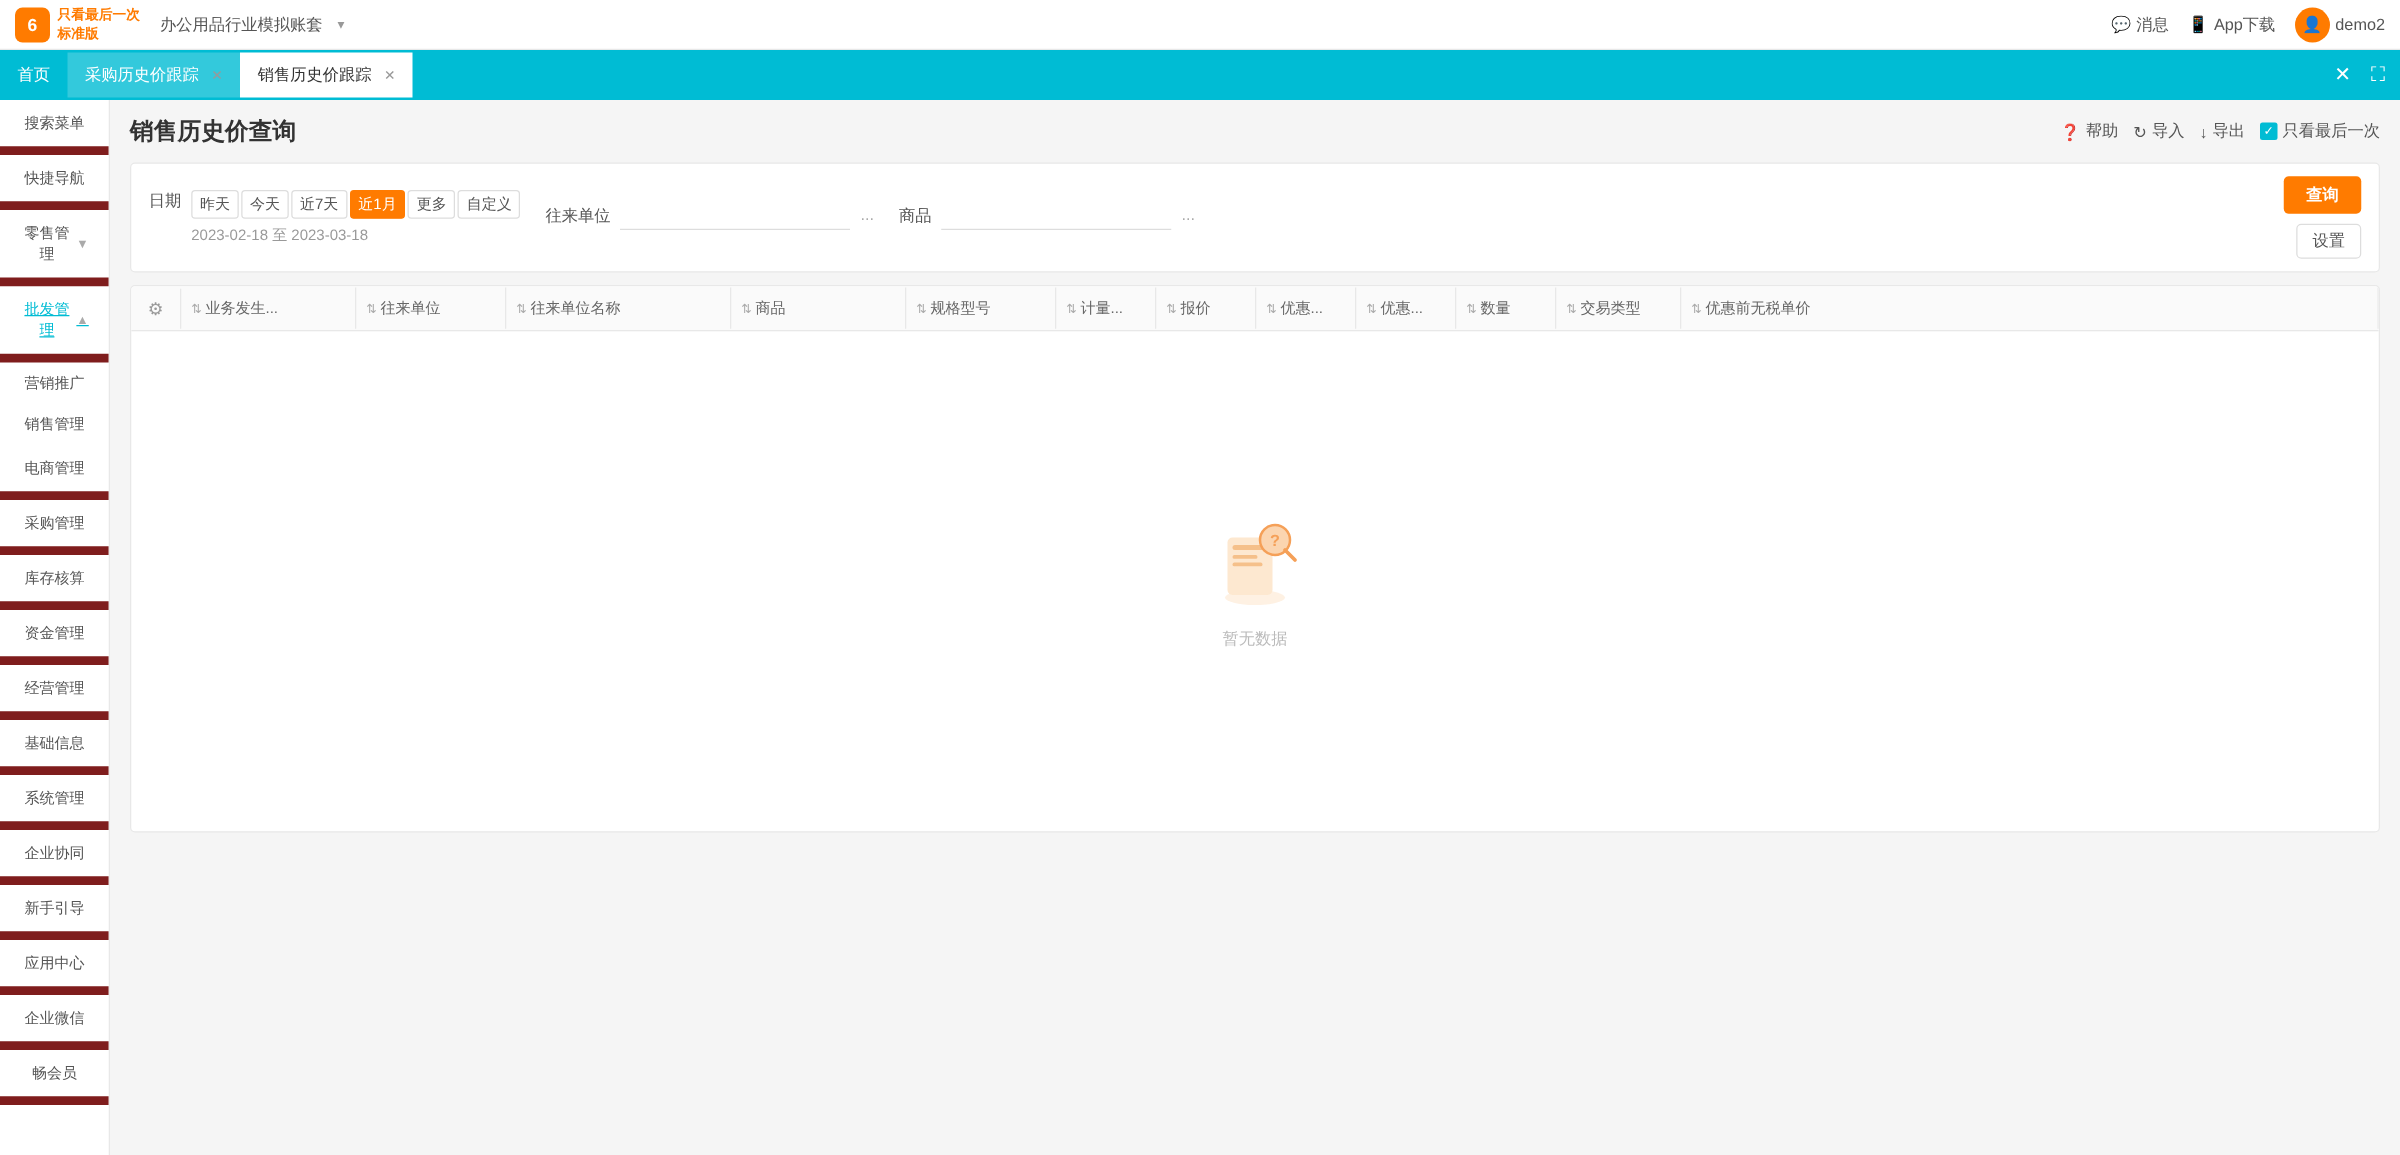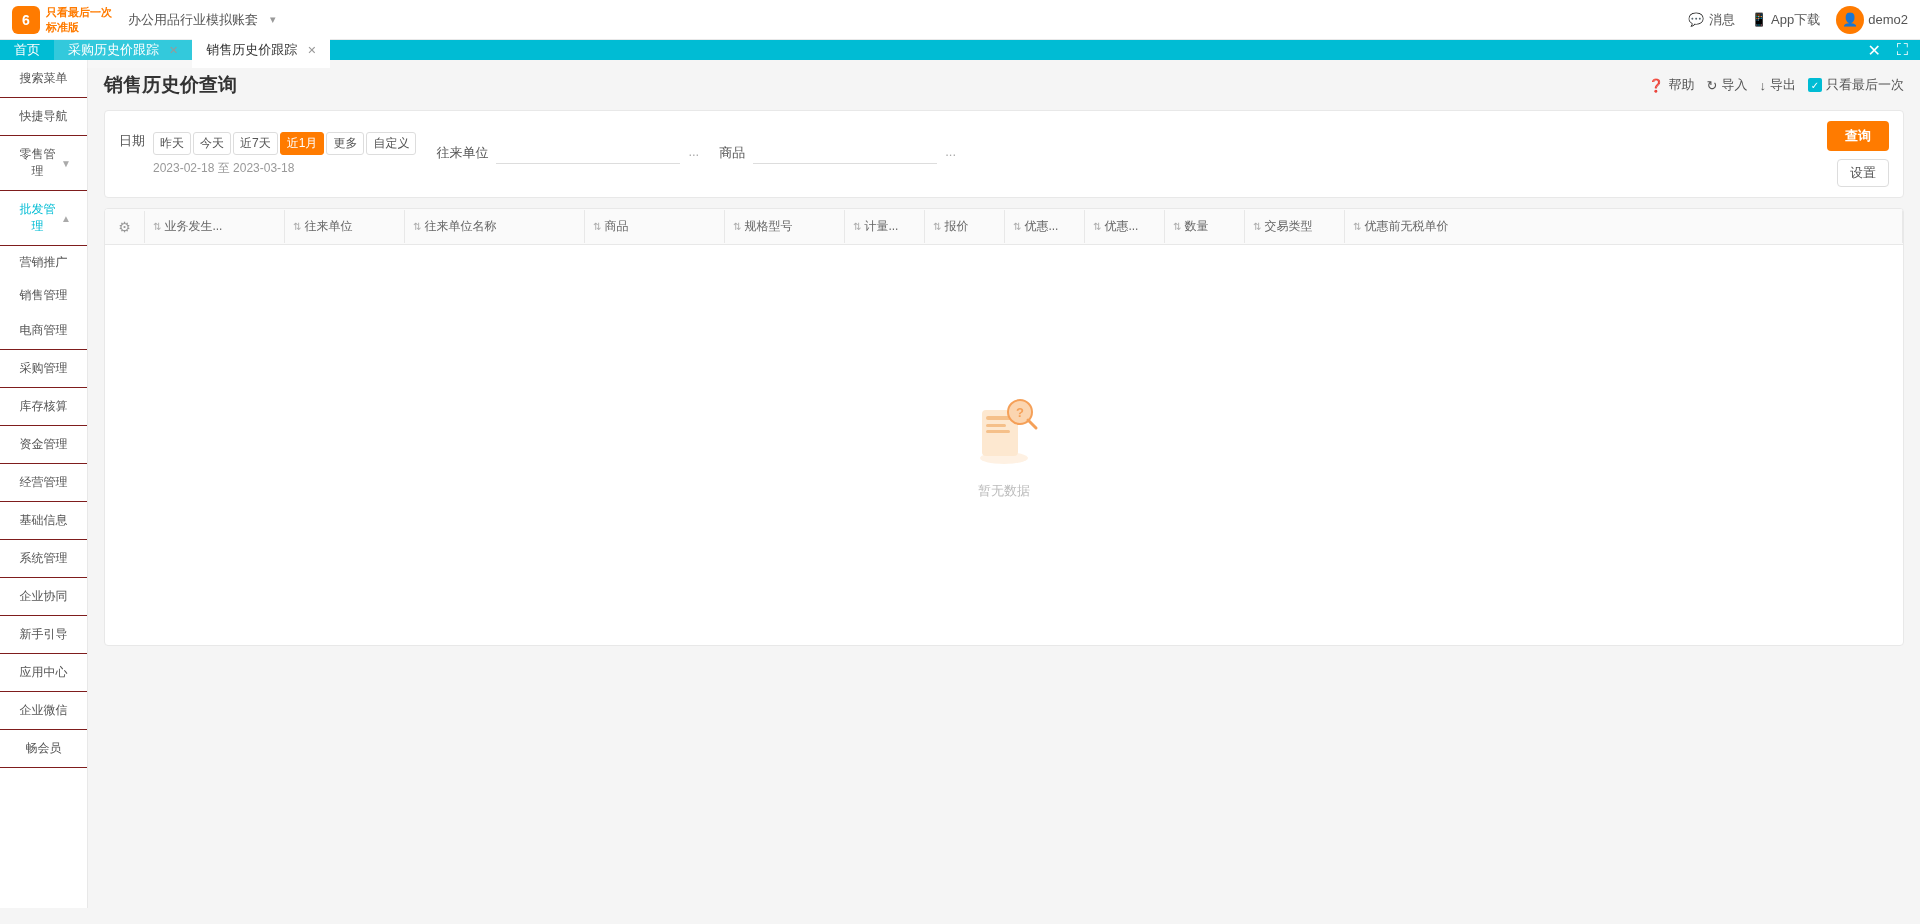--- a/index.html
+++ b/index.html
@@ -74,21 +74,21 @@
       background: #ff7b00;
       display: flex;
       align-items: center;
       justify-content: center;
       color: #fff;
       font-size: 13px;
     }
 
     
     .tab-bar {
-      height: 20px;
+      height: 40px;
       background: #00bcd4;
       display: flex;
       align-items: center;
       padding: 0 0;
       position: relative;
     }
     .tab-item {
       height: 36px;
       display: flex;
       align-items: center;
@@ -145,27 +145,27 @@
       display: flex;
       flex-direction: column;
       overflow-y: auto;
     }
     .sidebar-item {
       padding: 10px 16px;
       text-align: center;
       cursor: pointer;
       font-size: 12px;
       color: #555;
-      border-bottom: 1px solid #7f1d1d;
+      border-bottom: 7px solid #7f1d1d;
       display: flex;
       align-items: center;
       justify-content: center;
       gap: 2px;
     }
-    .sidebar-item.active { color: #00bcd4; }
+    .sidebar-item.active { color: #00bcd4; text-decoration: underline; }
     .sidebar-item .arrow {
       font-size: 10px;
       color: #aaa;
     }
     .sidebar-sub {
       padding: 8px 6px;
       font-size: 12px;
       color: #555;
       cursor: pointer;
       text-align: center;

